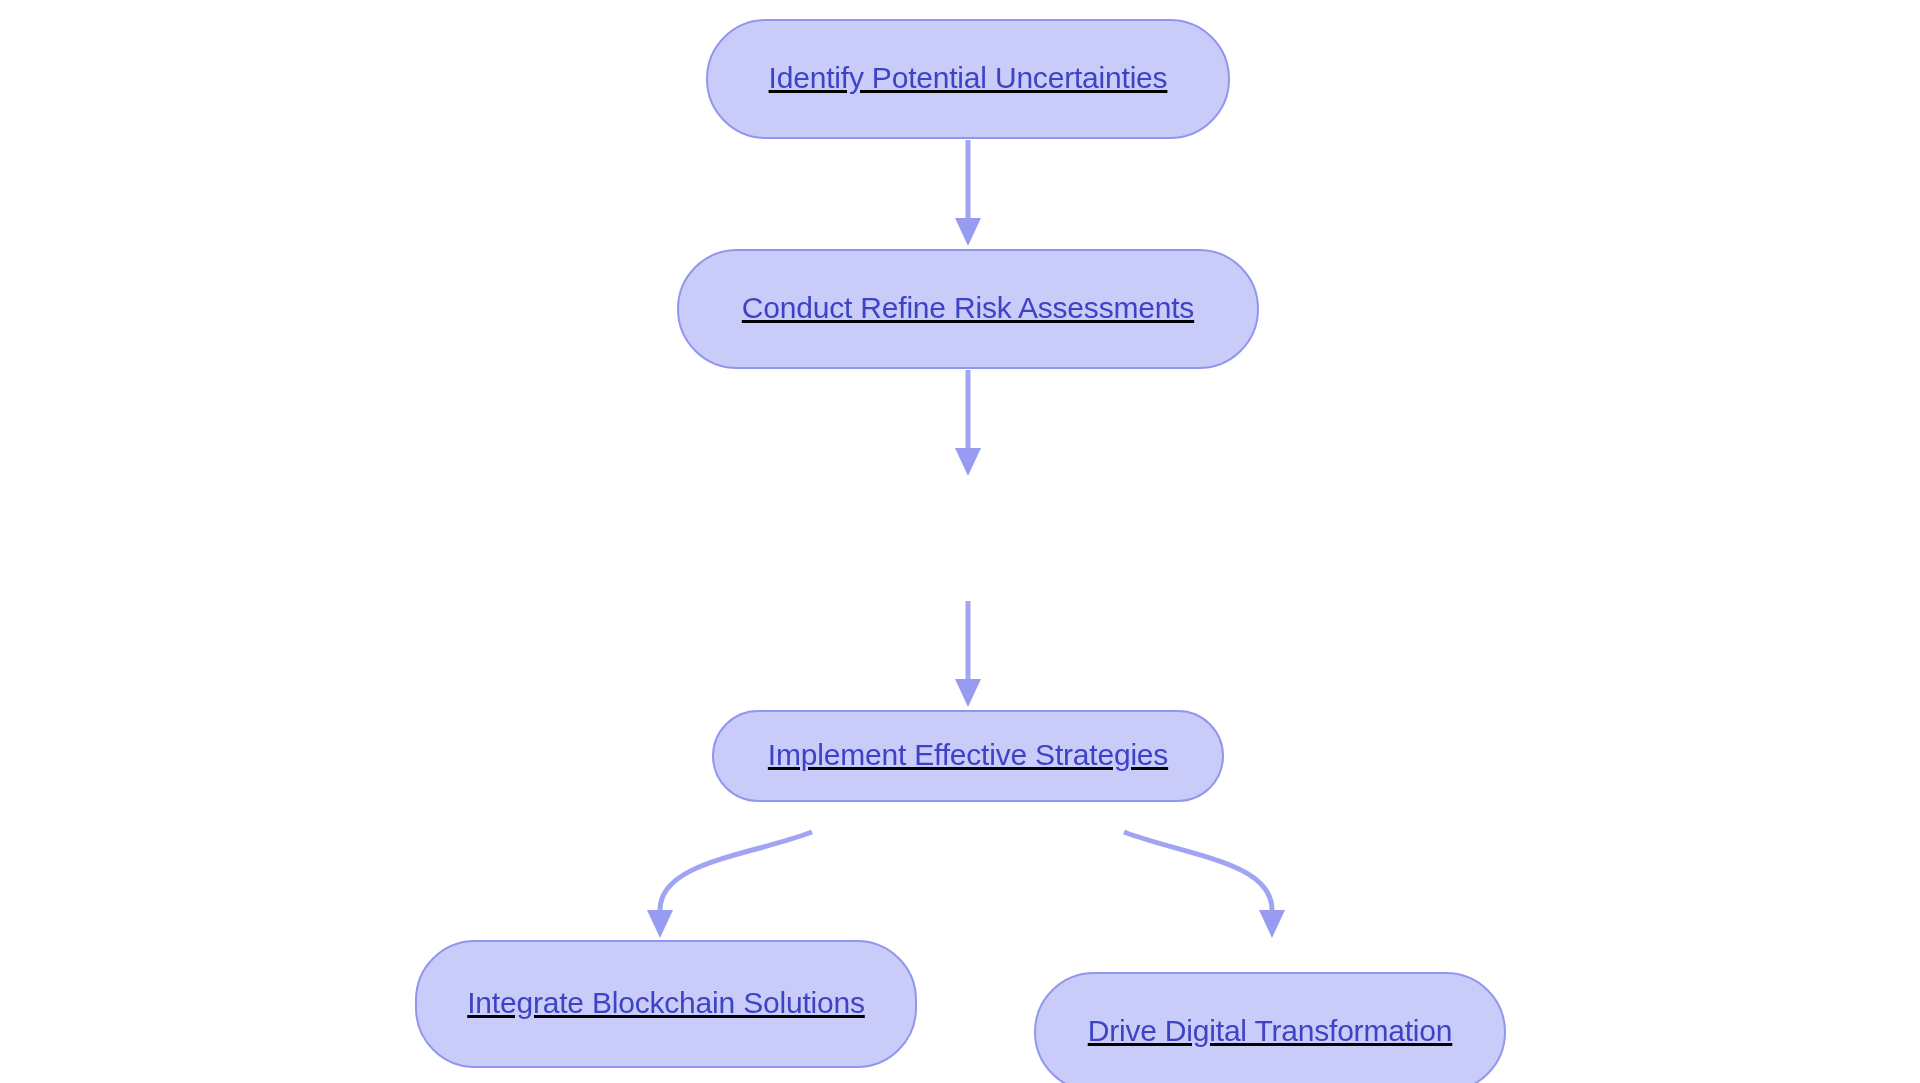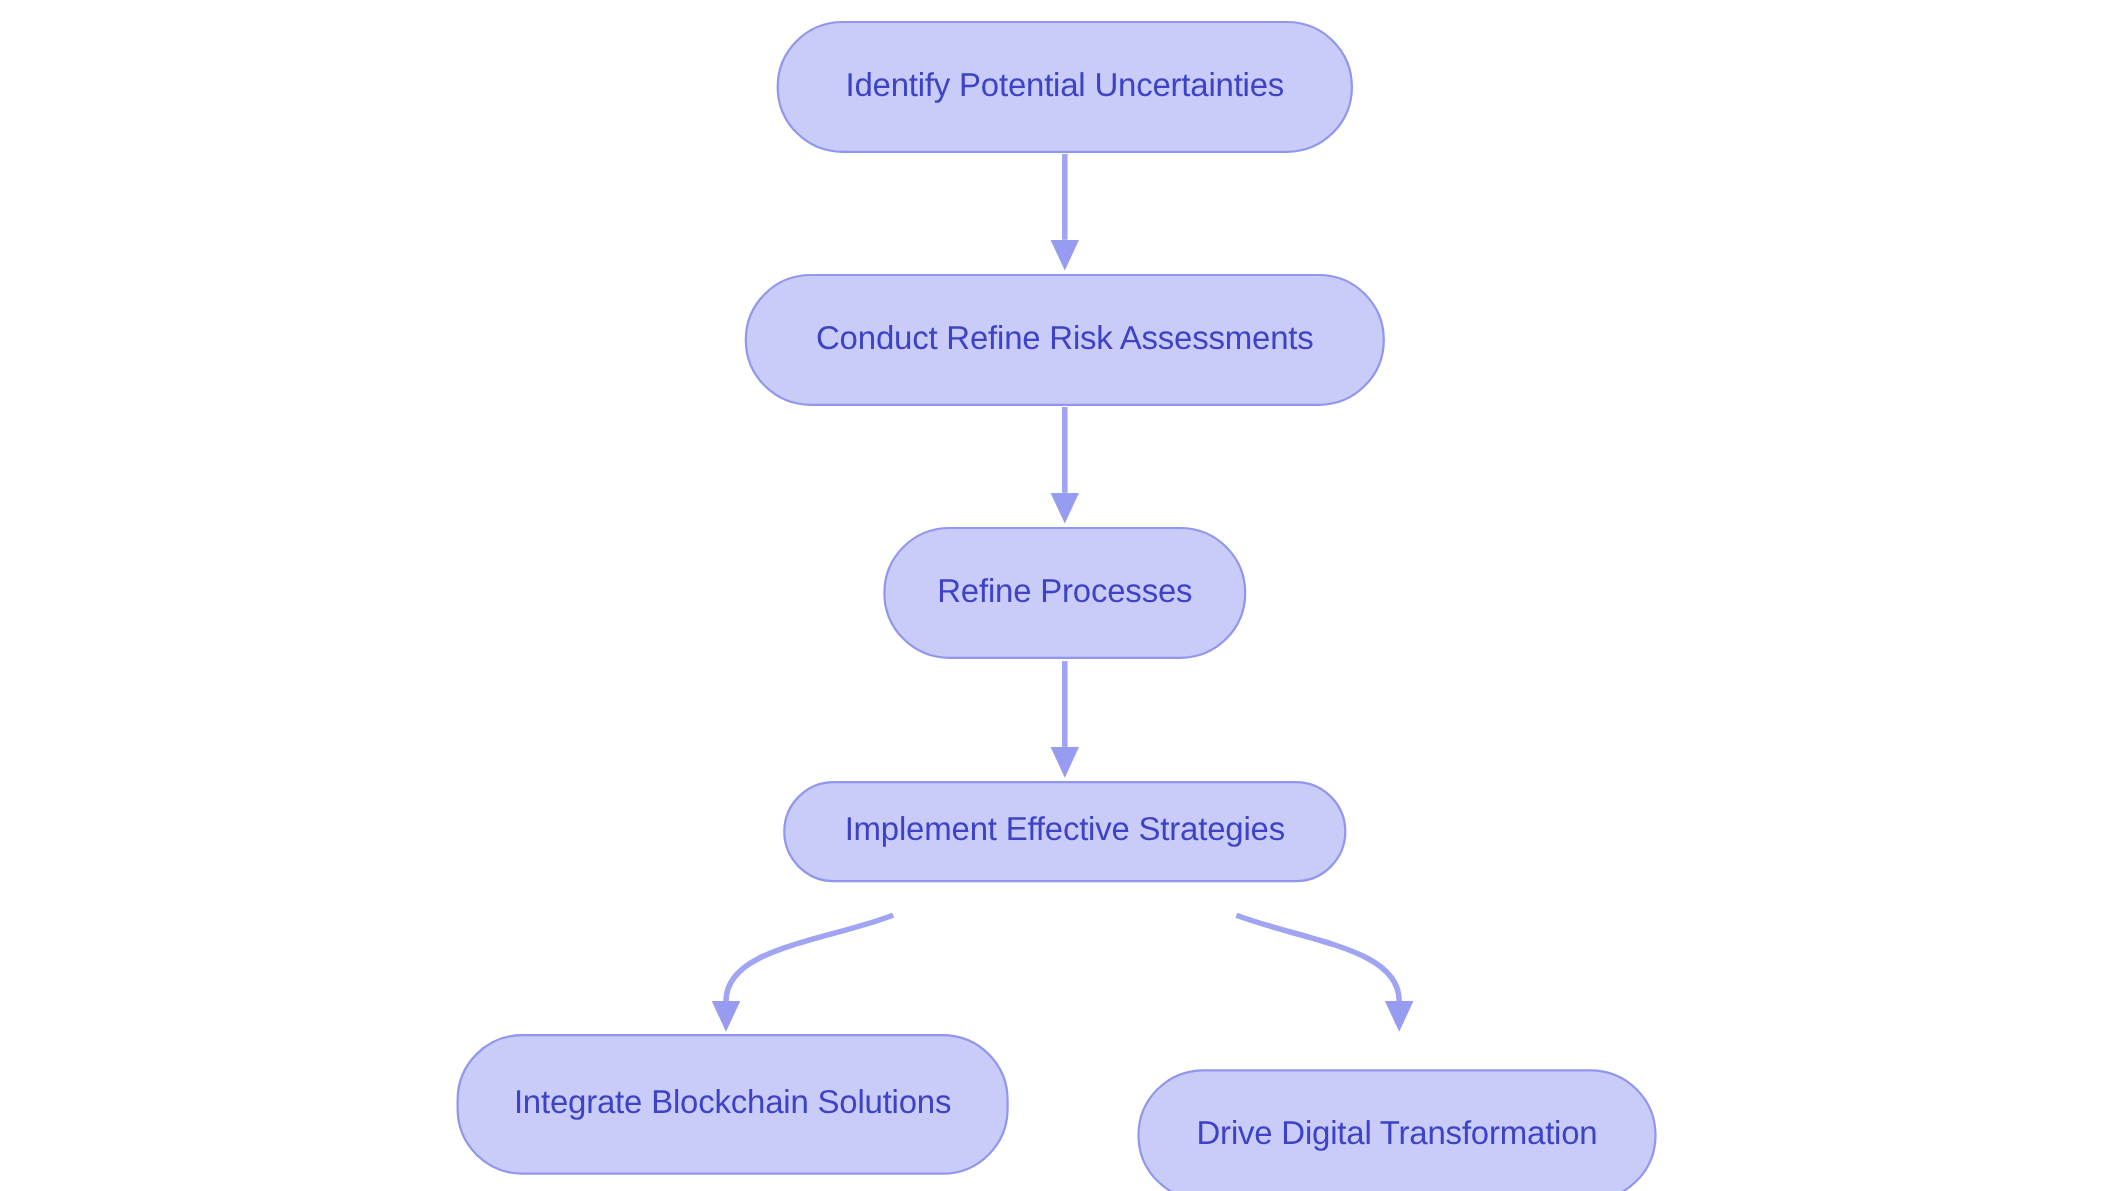--- a/index.html
+++ b/index.html
@@ -35,20 +35,21 @@
   }
   .node{
     position:absolute;
     display:flex;
     align-items:center;
     justify-content:center;
     background:var(--node_fill);
     border:2px solid var(--node_border);
     border-radius:60px;
     text-align:center;
+    text-decoration:underline;
   }
   .node-label{
     color:var(--node_text);
     font-size:30px;
     letter-spacing:-0.2px;
     white-space:nowrap;
     line-height:1;
     padding-bottom:2px;
   }
 </style>
@@ -71,23 +72,20 @@
   </svg>
 
   <div class="node" style="left:706px;top:19px;width:524px;height:120px">
     <span class="node-label">Identify Potential Uncertainties</span>
   </div>
 
   <div class="node" style="left:677px;top:249px;width:582px;height:120px">
     <span class="node-label">Conduct Refine Risk Assessments</span>
   </div>
 
-  <div class="node" style="left:803px;top:479px;width:330px;height:120px">
-    <span class="node-label">Refine Processes</span>
-  </div>
 
   <div class="node" style="left:712px;top:710px;width:512px;height:92px">
     <span class="node-label">Implement Effective Strategies</span>
   </div>
 
   <div class="node" style="left:415px;top:940px;width:502px;height:128px">
     <span class="node-label">Integrate Blockchain Solutions</span>
   </div>
 
   <div class="node" style="left:1034px;top:972px;width:472px;height:120px">

